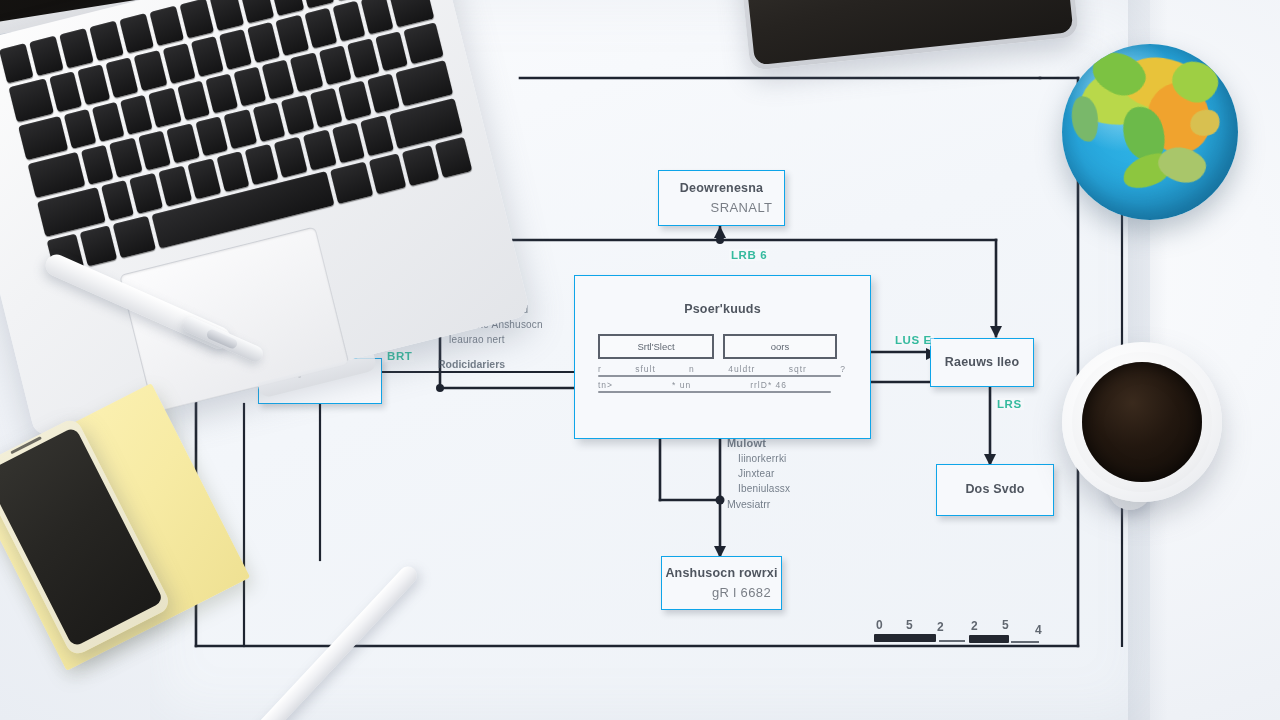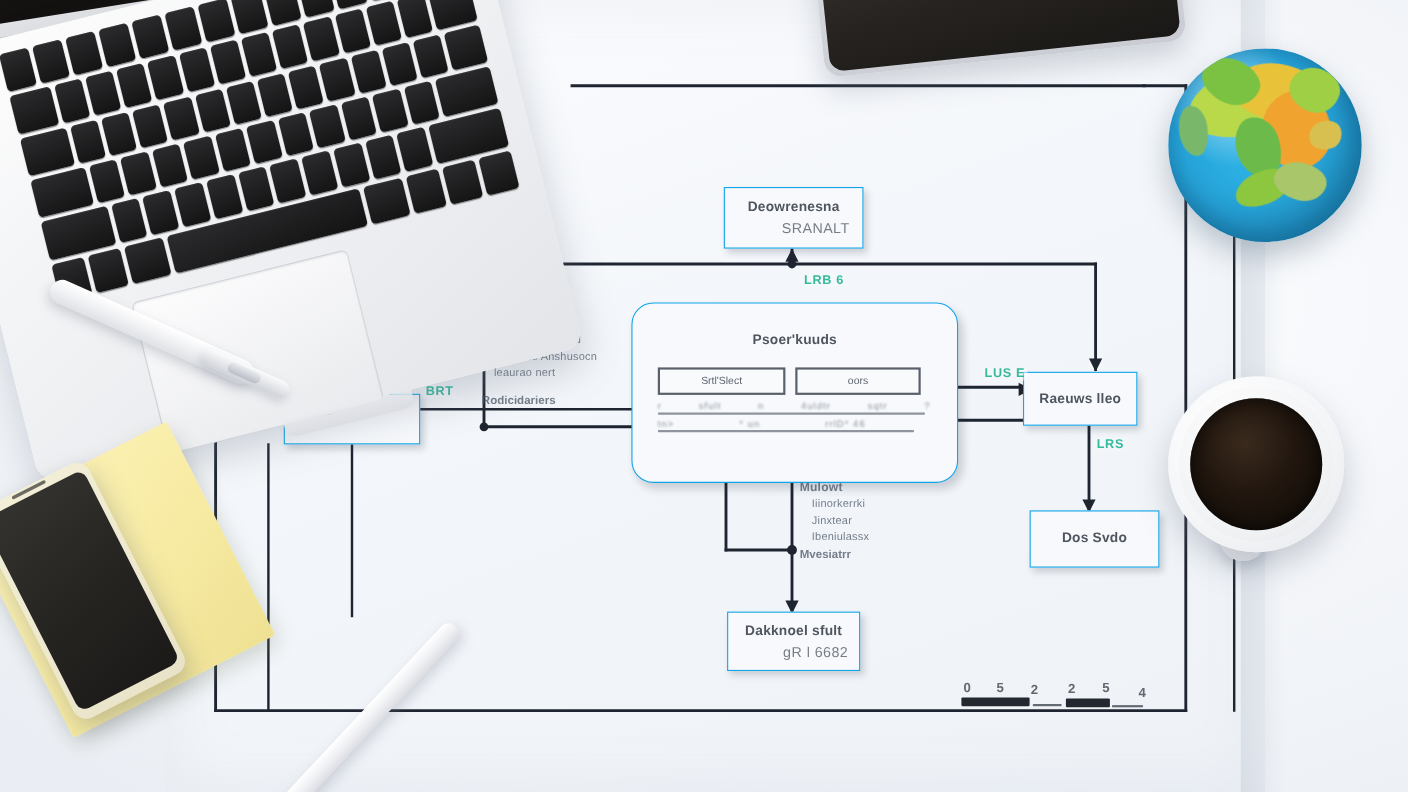--- a/index.html
+++ b/index.html
@@ -44,21 +44,21 @@
   .node .ttl{
     font-size:12.5px;letter-spacing:.2px;line-height:1.25;
     filter:blur(.55px);opacity:.82;font-weight:600;
   }
   .node .sub{
     font-size:13px;margin-top:4px;filter:blur(.7px);opacity:.62;letter-spacing:.4px;margin-left:40px;
   }
 
   #node-doc{left:658px;top:170px;width:125px;height:54px;}
   #node-process{left:574px;top:275px;width:295px;height:162px;
-     align-items:center;justify-content:flex-start;padding-top:0;box-shadow:4px 5px 8px rgba(40,50,65,.20);border-radius:20px;}
+     align-items:center;justify-content:flex-start;padding-top:0;box-shadow:4px 5px 8px rgba(40,50,65,.20);}
   #node-process .ttl{margin-top:26px;}
   #node-right-1{left:886px;top:338px;width:102px;height:47px;margin-left:44px;}
   #node-right-2{left:936px;top:464px;width:116px;height:50px;}
   #node-bottom{left:661px;top:556px;width:119px;height:52px;}
   #node-left{left:258px;top:358px;width:122px;height:44px;
      align-items:flex-start;justify-content:flex-start;}
   #node-left .ttl{margin:9px 0 0 16px;font-size:11px;}
 
   
   .inner-wrap{position:absolute;left:598px;top:334px;width:248px;}
@@ -86,21 +86,21 @@
   #tl-3{left:893px;top:334px;}
   #tl-4{left:995px;top:398px;}
 
   
   .notes{position:absolute;color:#44505f;filter:blur(.65px);opacity:.72;}
   .notes .hd{font-size:11px;font-weight:700;letter-spacing:.2px;margin-bottom:4px;}
   .notes .it{font-size:10px;letter-spacing:.2px;margin:0 0 4px 11px;}
   #notes-left{left:438px;top:288px;width:135px;}
   #notes-left .tail{font-size:10.5px;margin-top:13px;font-weight:600;}
   #notes-mid{left:727px;top:437px;width:110px;}
-  #notes-mid .tail{font-size:10.5px;margin-top:3px;font-weight:700;}
+  #notes-mid .tail{font-size:10.5px;margin-top:3px;font-weight:400;}
 
   
   #glyphs{position:absolute;left:872px;top:618px;width:200px;height:34px;}
   #glyphs .g{position:absolute;font-size:12px;color:#39404b;filter:blur(.6px);opacity:.78;font-weight:700;}
   #glyphs .bar{position:absolute;height:8px;background:#11161e;border-radius:1px;opacity:.92;}
   #glyphs .tick{position:absolute;height:1.5px;background:#2a313c;opacity:.7;}
 
   
   #laptop{
     position:absolute;left:-70px;top:-140px;width:620px;height:560px;
@@ -360,21 +360,21 @@
 
   <div class="node" id="node-right-1">
     <div class="ttl">Raeuws lleo</div>
   </div>
 
   <div class="node" id="node-right-2">
     <div class="ttl">Dos Svdo</div>
   </div>
 
   <div class="node" id="node-bottom">
-    <div class="ttl">Dakknoel sfult</div>
+    <div class="ttl">Anshusocn rowrxi</div>
     <div class="sub">gR   l 6682</div>
   </div>
 
   <div class="node" id="node-left">
     <div class="ttl">Cltvv</div>
   </div>
 
   <div class="tl" id="tl-1">BRT</div>
   <div class="tl" id="tl-2">LRB 6</div>
   <div class="tl" id="tl-3">LUS E</div>

